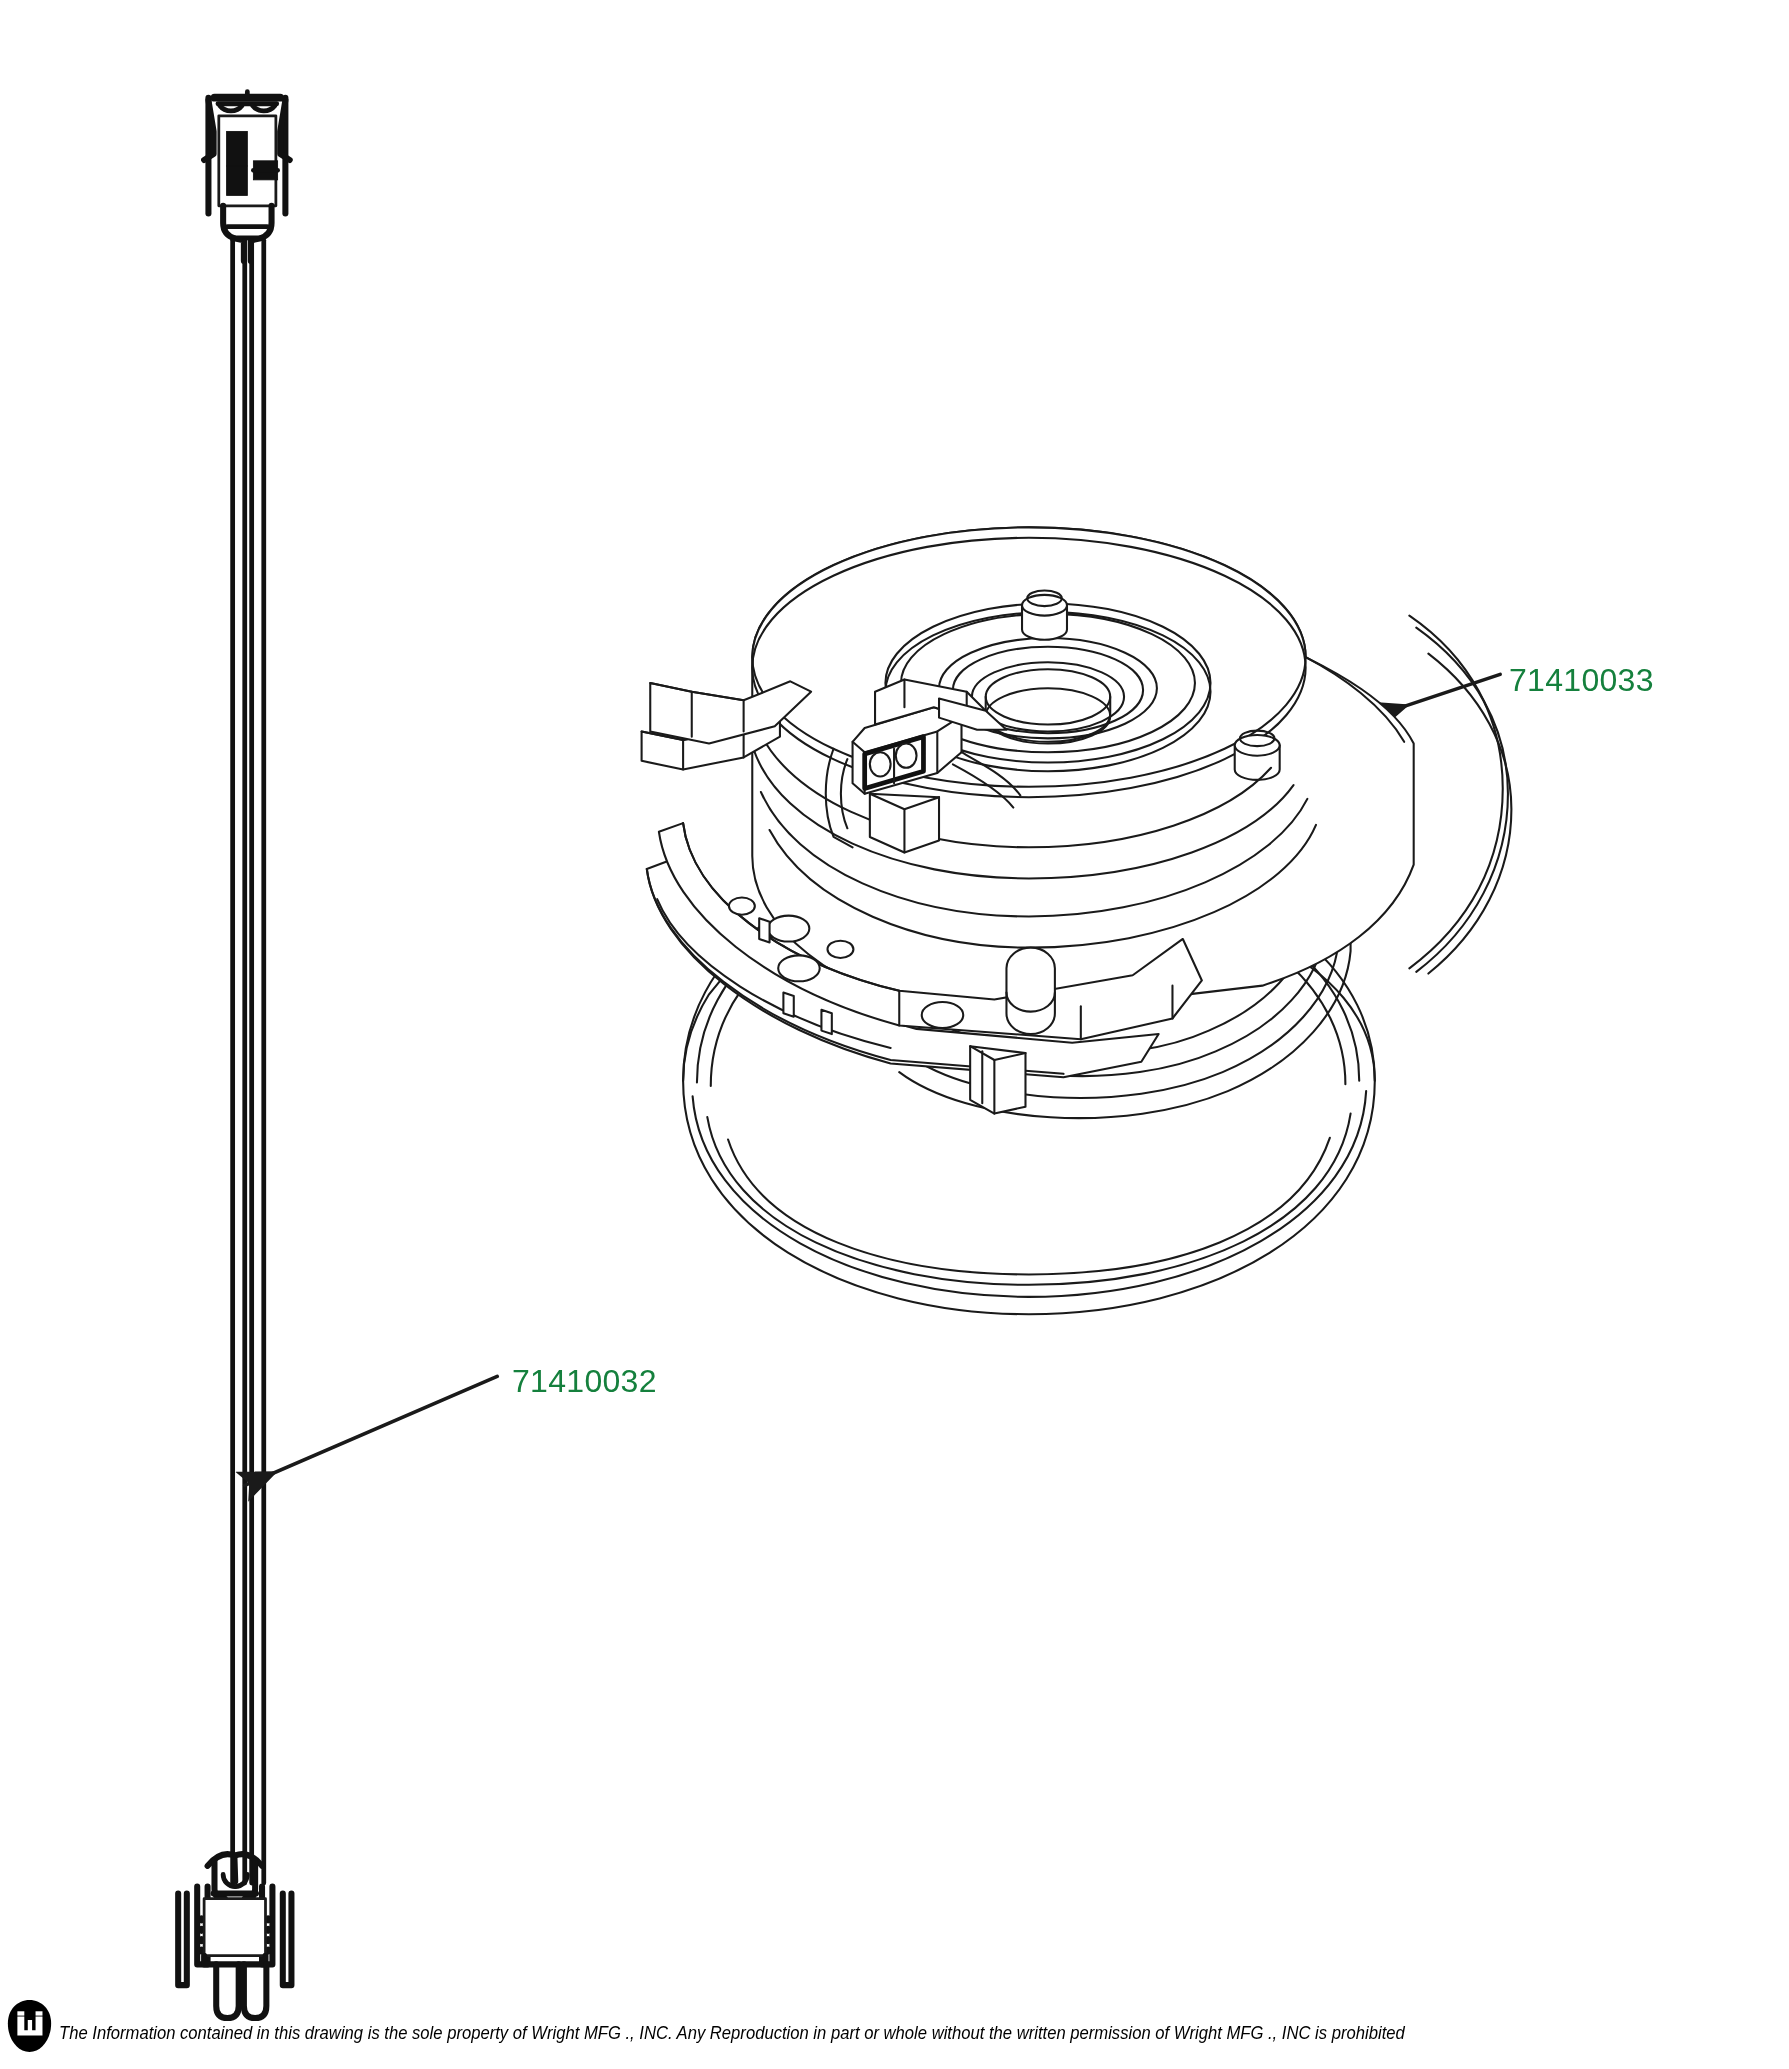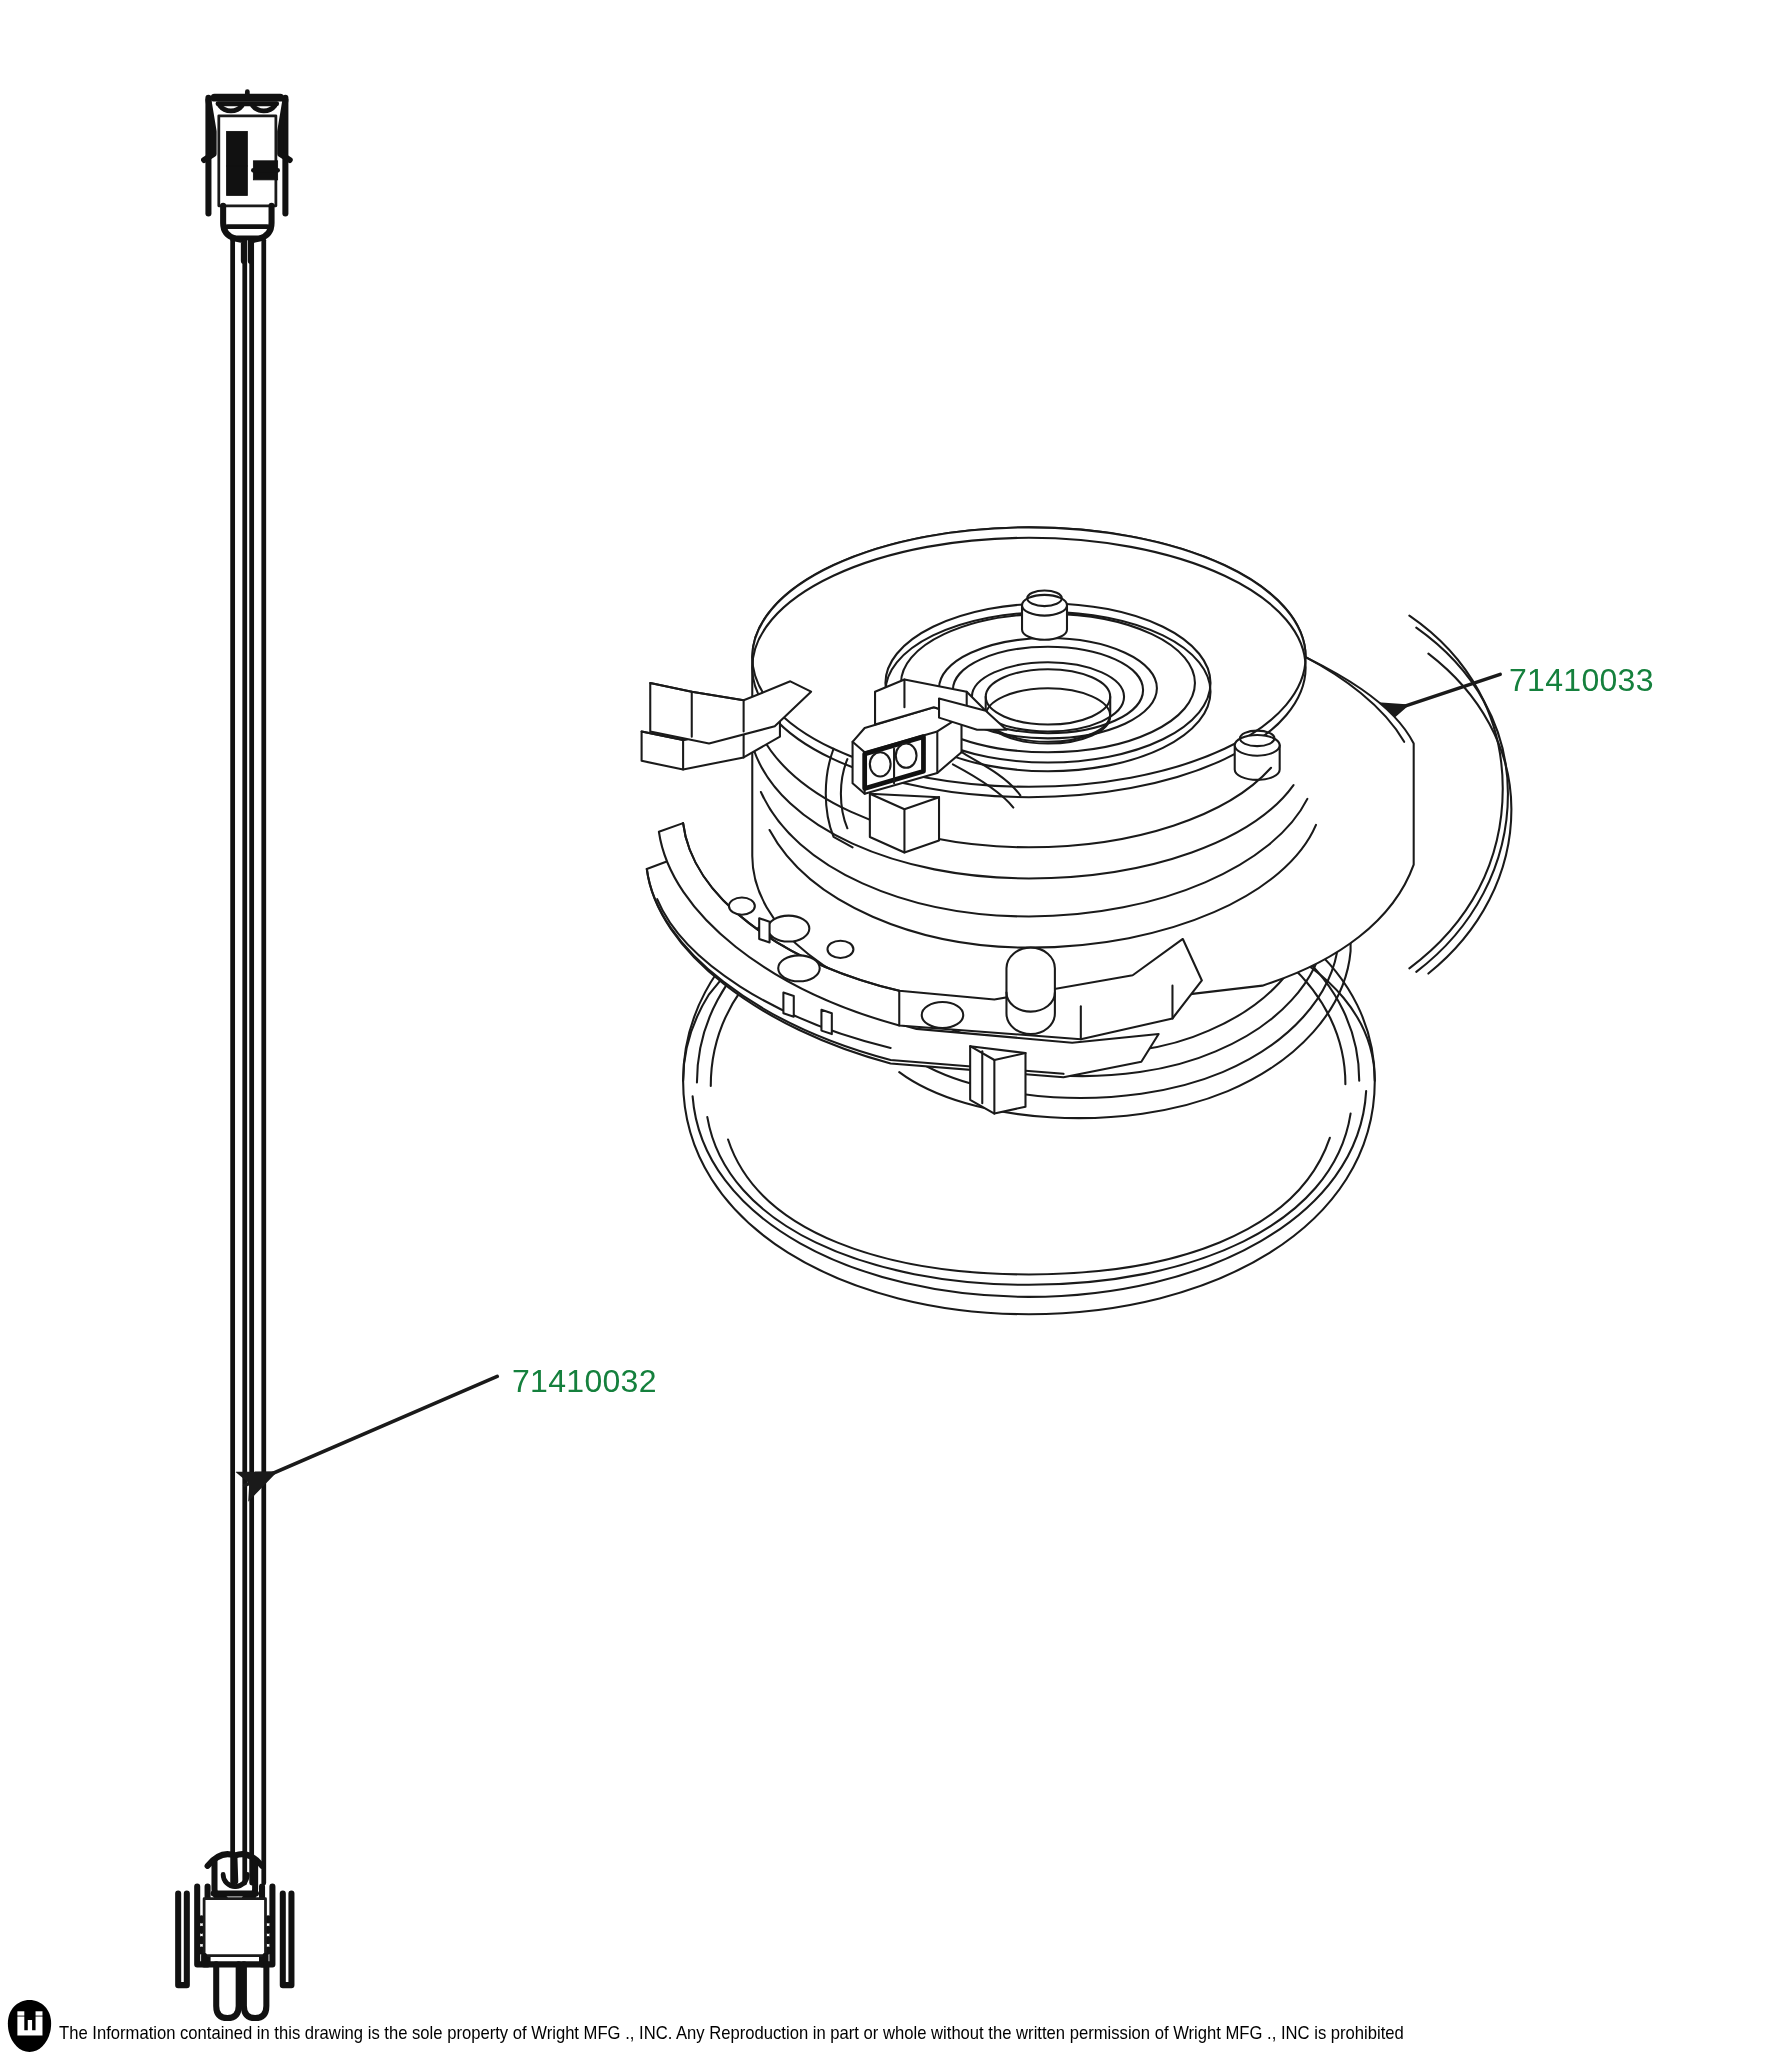--- a/index.html
+++ b/index.html
@@ -40,20 +40,21 @@
   }
   #callout-33-label { left: 1509px; top: 664px; }
   #callout-32-label { left: 512px; top: 1365px; text-align: right; }
 
   #footer-bar {
     position: absolute;
     left: 0;
     bottom: 0;
     width: 1789px;
     height: 86px;
+    font-style: italic;
   }
   #footer-logo {
     position: absolute;
     left: 7px;
     top: 15.6px;
     width: 45px;
     height: 54px;
   }
   #footer-notice {
     position: absolute;

